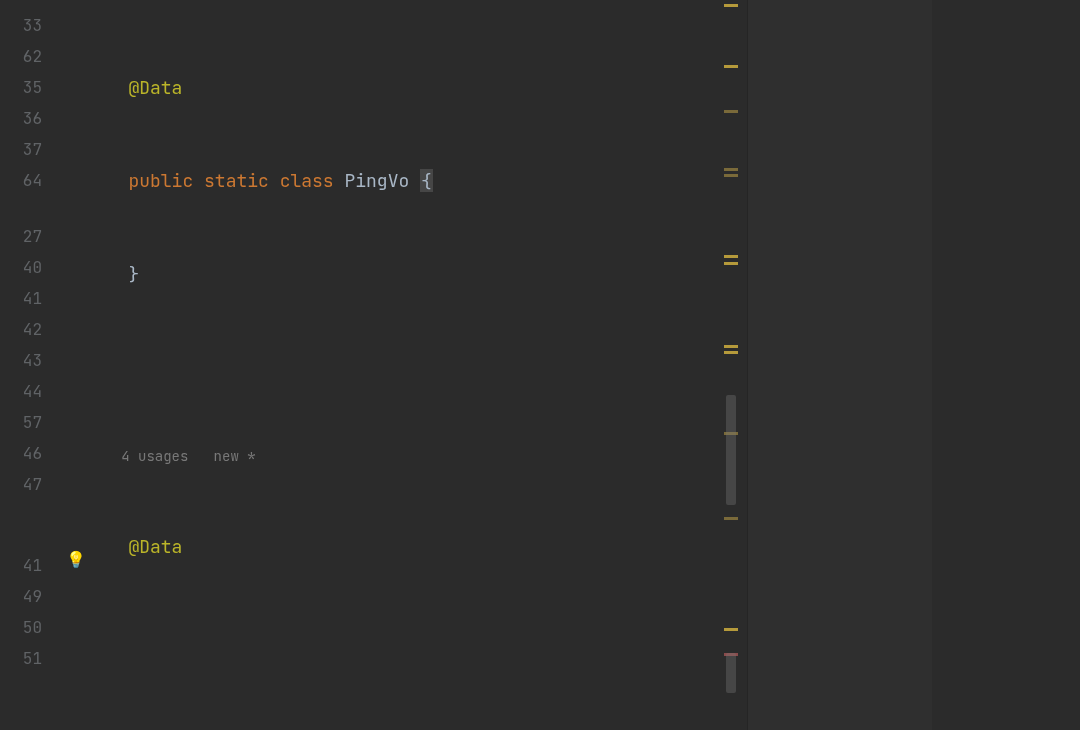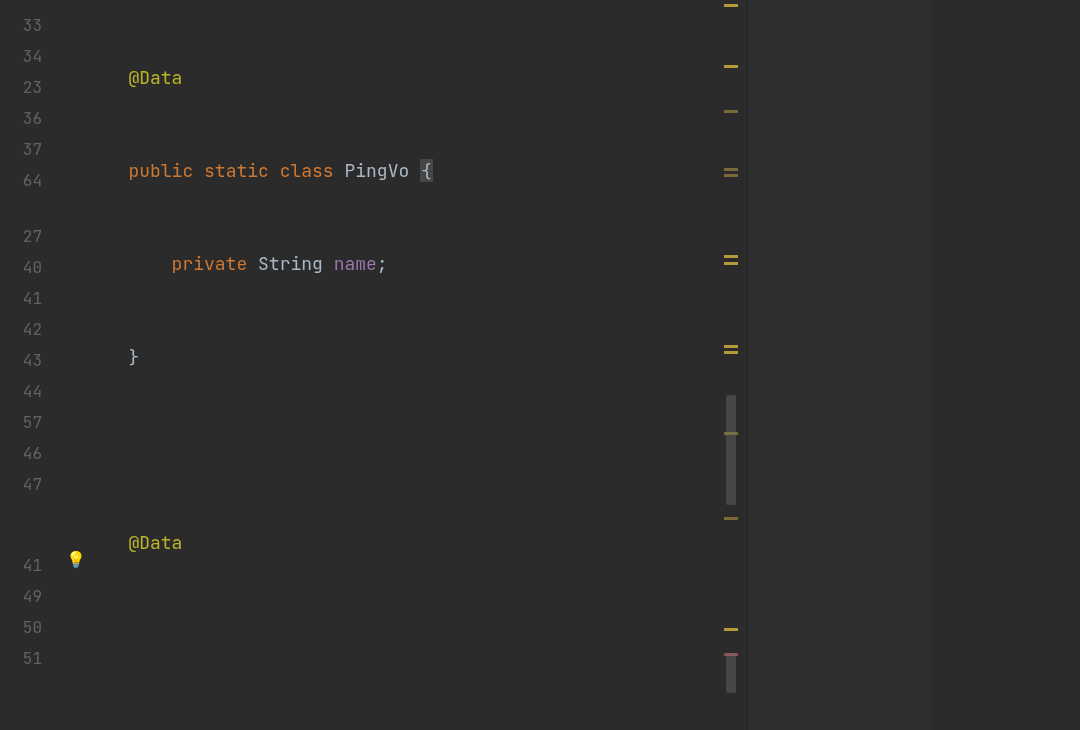--- a/index.html
+++ b/index.html
@@ -41,20 +41,21 @@
   }
   .bulb {
     position: absolute;
     left: 10px;
     color: #ffcf5b;
     font-size: 16px;
   }
 
   .code {
     flex: 1;
+    padding-top: 10px;
     line-height: 31px;
     white-space: pre;
     position: relative;
   }
   .row { height: 31px; }
   .hint-row {
     height: 25px;
     color: #787878;
     font-size: 14px;
     line-height: 25px;
@@ -108,22 +109,22 @@
     border-radius: 2px;
   }
 </style>
 </head>
 <body>
 
 <div class="editor">
 
   <div class="gutter">
     <div class="ln">33</div>
-    <div class="ln">34</div>
-    <div class="ln">23</div>
+    <div class="ln">62</div>
+    <div class="ln">35</div>
     <div class="ln">36</div>
     <div class="ln">37</div>
     <div class="ln">64</div>
     <div class="hint-gap"></div>
     <div class="ln">27</div>
     <div class="ln">40</div>
     <div class="ln">41</div>
     <div class="ln">42</div>
     <div class="ln">43</div>
     <div class="ln">44</div>
@@ -137,23 +138,23 @@
     <div class="ln">51</div>
   </div>
 
   <div class="margin">
     <span class="bulb" style="top: 549px;">💡</span>
   </div>
 
   <div class="code">
     <div class="row">   <span class="anno">@Data</span></div>
     <div class="row">   <span class="kw">public</span> <span class="kw">static</span> <span class="kw">class</span> <span class="type">PingVo</span> <span class="brace-hl">{</span></div>
-    <div class="row">       <span class="kw">private</span> <span class="str">String</span> <span class="fld">name</span><span>;</span></div>
     <div class="row">   <span>}</span></div>
     <div class="row"></div>
+    <div class="hint-row">   <span>4 usages</span>   <span>new *</span></div>
     <div class="row">   <span class="anno">@Data</span></div>
     
     
     
     
     
     
     
     
     

